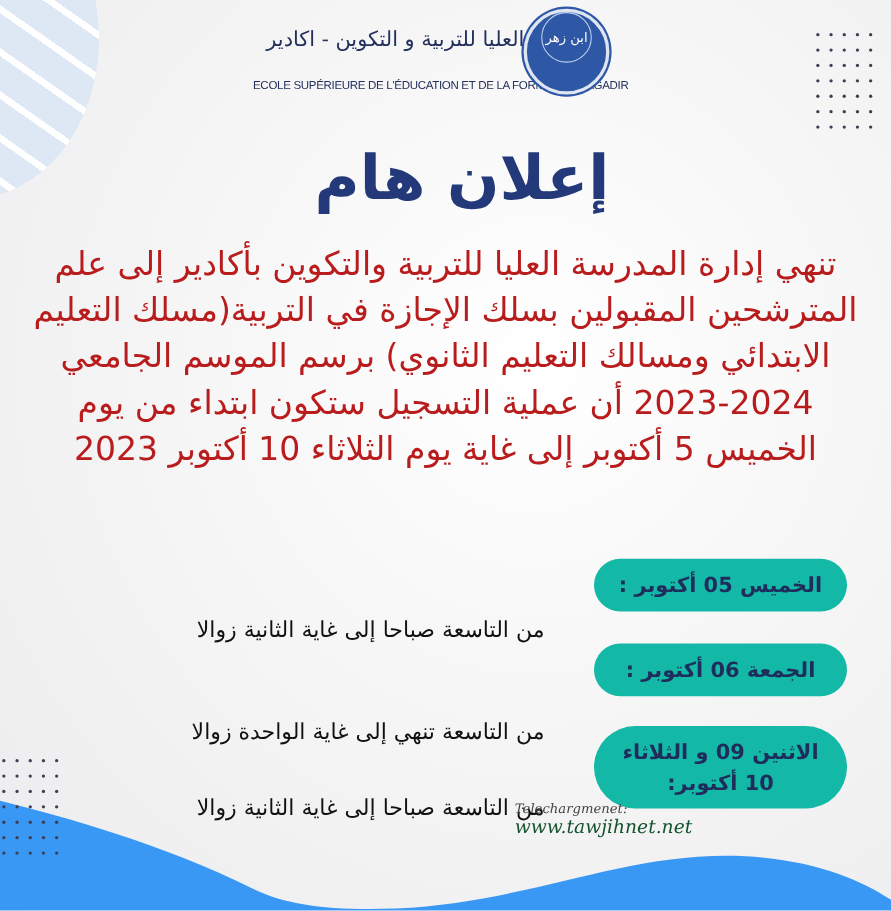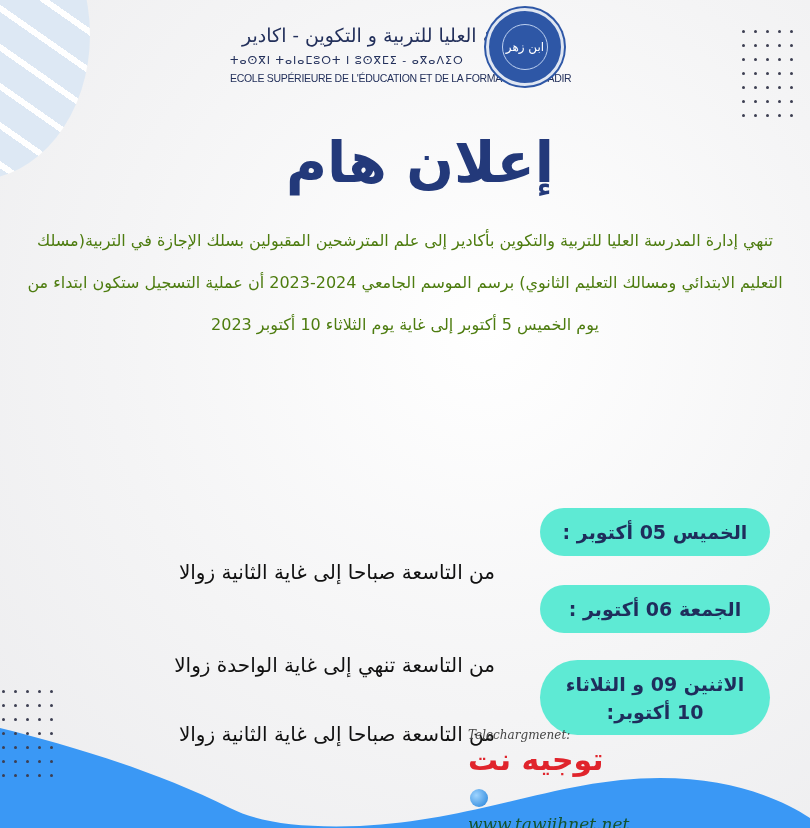--- a/index.html
+++ b/index.html
@@ -27,43 +27,43 @@
   }
   .school-tifinagh {
     position: absolute; left: 0; top: 42px; font-size: 11px; letter-spacing: 1px;
     color: #23305b; white-space: nowrap;
   }
   .school-fr {
     position: absolute; left: 0; top: 60px; font-family: "Liberation Sans", sans-serif;
     font-size: 10.5px; color: #23305b; white-space: nowrap; letter-spacing: -0.3px;
   }
   .uni-logo {
-    position: absolute; left: 486px; top: 8px; width: 72px; height: 72px; border-radius: 50%;
+    position: absolute; left: 476px; top: 8px; width: 72px; height: 72px; border-radius: 50%;
     background: #2e57a6; border: 3px solid #dfe6f2; box-shadow: 0 0 0 2px #2e57a6;
-    display: flex; align-items: center; justify-content: center; color: #fff;
+    display: flex; align-items: flex-start; justify-content: center; color: #fff;
     font-family: "DejaVu Serif", serif; font-size: 22px;
   }
   .uni-logo .inner {
     width: 44px; height: 44px; border-radius: 50%; border: 1px solid #bcd0f0;
     display: flex; align-items: center; justify-content: center;
   }
 
   .title {
     position: absolute; top: 130px; left: 0; width: 802px; text-align: center;
     font-size: 56px; font-weight: bold; color: #23397a; direction: rtl; margin-left: 19px;
   }
   .body-text {
     position: absolute; top: 220px; left: 20px; width: 770px; text-align: center;
-    direction: rtl; font-family: "DejaVu Sans", sans-serif; font-size: 16px;
-    line-height: 42px; color: #4d7c0f;
+    direction: rtl; font-family: "DejaVu Sans", sans-serif; font-size: 30px;
+    line-height: 42px; color: #b91c1c;
   }
 
   .sched-row { position: absolute; left: 0; width: 810px; }
   .pill {
-    position: absolute; right: 40px; width: 230px; background: #5eead4; border-radius: 40px;
+    position: absolute; right: 40px; width: 230px; background: #14b8a6; border-radius: 40px;
     color: #1f2d5c; font-weight: bold; font-size: 19px; text-align: center; direction: rtl;
     display: flex; align-items: center; justify-content: center;
   }
   .hours {
     position: absolute; right: 315px; font-weight: normal; font-size: 20px; color: #111;
     direction: rtl; white-space: nowrap; margin-top: 40px;
   }
   .row1 { top: 508px; } .row1 .pill { top: 0; height: 48px; } .row1 .hours { top: 12px; }
   .row2 { top: 585px; } .row2 .pill { top: 0; height: 48px; } .row2 .hours { top: 28px; }
   .row3 { top: 660px; } .row3 .pill { top: 0; height: 75px; line-height: 28px; padding: 4px 10px; box-sizing: border-box; } .row3 .hours { top: 22px; }
@@ -117,21 +117,20 @@
     <span></span>
   <span></span>
     <span></span>
     <span></span>
     <span></span>
     <span></span>
 </div>
 
 <div class="header">
   <div class="school-ar">المدرسة العليا للتربية و التكوين - اكادير</div>
-  <div class="school-tifinagh">ⵜⴰⵙⴳⵏ ⵜⴰⵏⴰⵎⵓⵔⵜ ⵏ ⵓⵙⴳⵎⵉ - ⴰⴳⴰⴷⵉⵔ</div>
   <div class="school-fr">ECOLE SUPÉRIEURE DE L'ÉDUCATION ET DE LA FORMATION - AGADIR</div>
 </div>
 <div class="uni-logo">
   <div class="inner" style="font-size:12px;">ابن زهر</div>
 </div>
 
 <div class="title">إعلان هام</div>
 
 <div class="body-text">تنهي إدارة المدرسة العليا للتربية والتكوين بأكادير إلى علم المترشحين المقبولين بسلك الإجازة في التربية(مسلك التعليم الابتدائي ومسالك التعليم الثانوي) برسم الموسم الجامعي 2024-2023 أن عملية التسجيل ستكون ابتداء من يوم الخميس 5 أكتوبر إلى غاية يوم الثلاثاء 10 أكتوبر 2023</div>
 
@@ -185,18 +184,14 @@
     <span></span>
   <span></span>
     <span></span>
     <span></span>
     <span></span>
     <span></span>
 </div>
 
 <div class="watermark">
   <div class="wm-label">Telechargmenet:</div>
-  <div class="wm-brand">
-    <span>توجيه نت</span>
-    <span class="bubble"></span>
-  </div>
   <div class="wm-url">www.tawjihnet.net</div>
 </div>
 
 </body></html>

